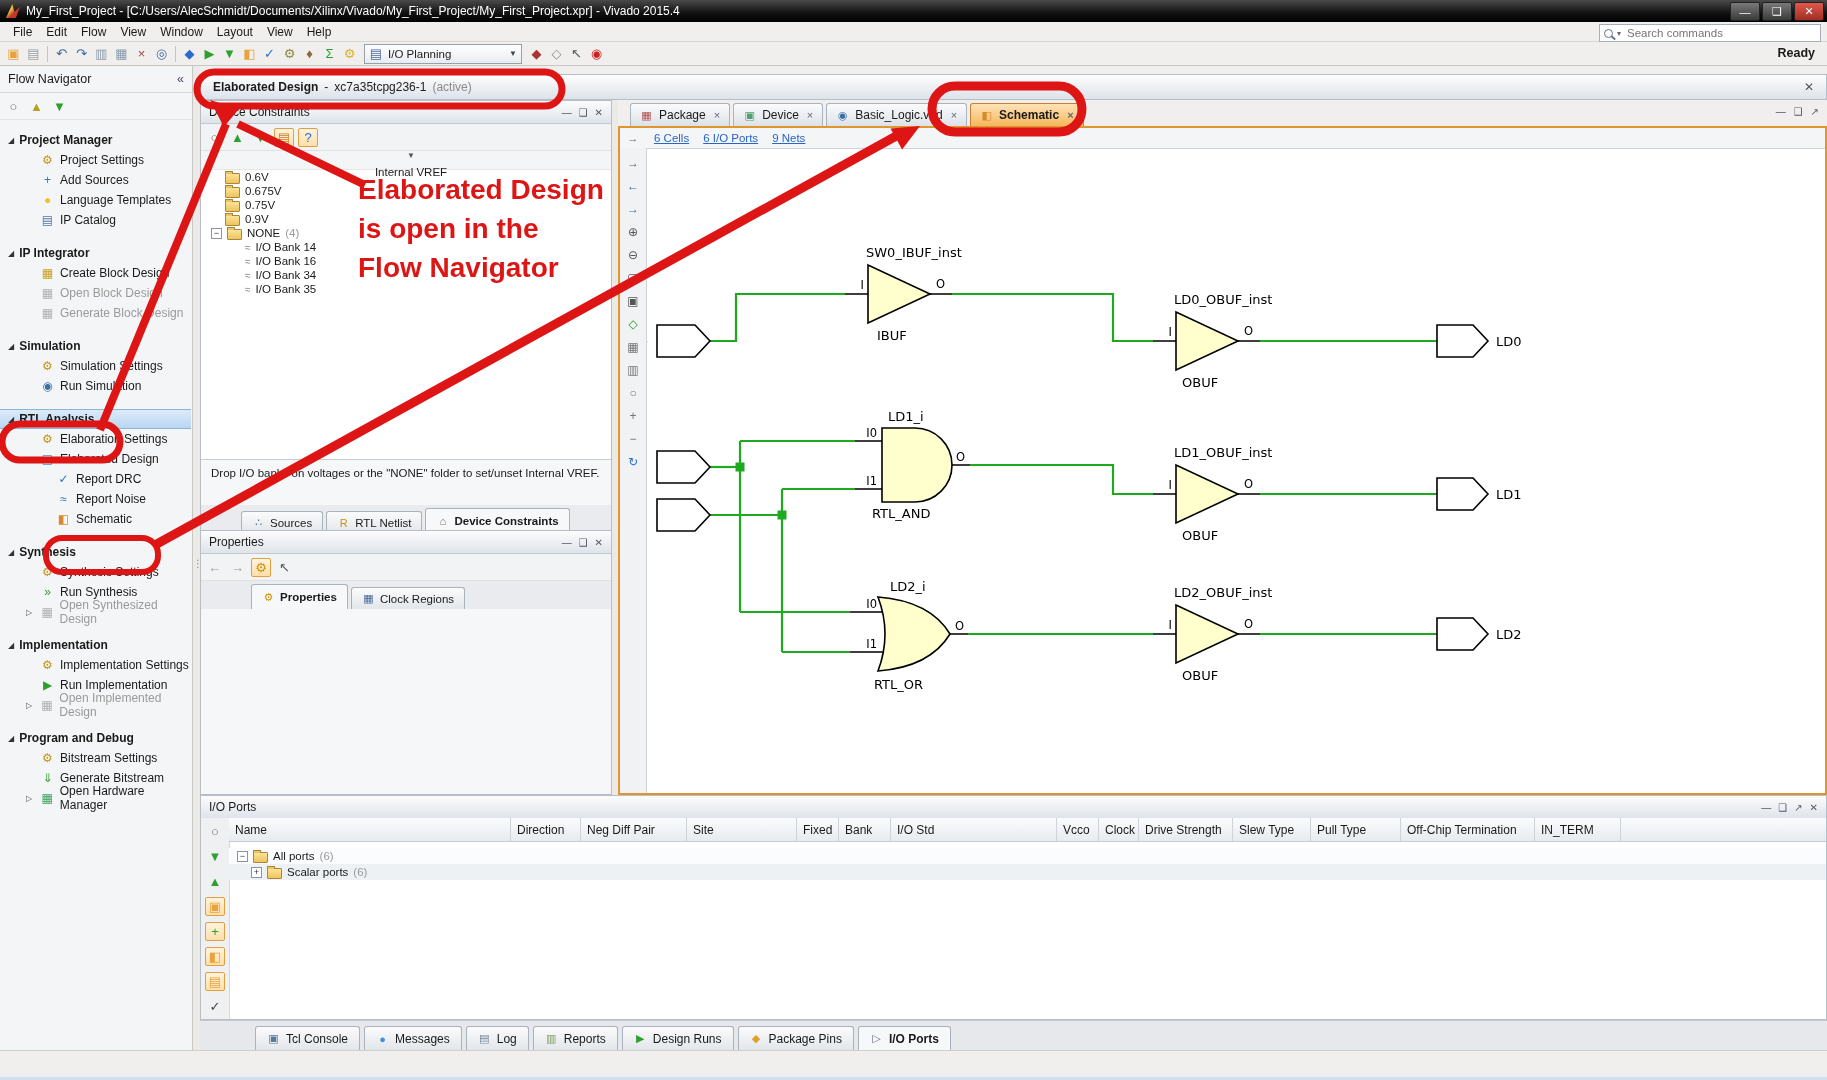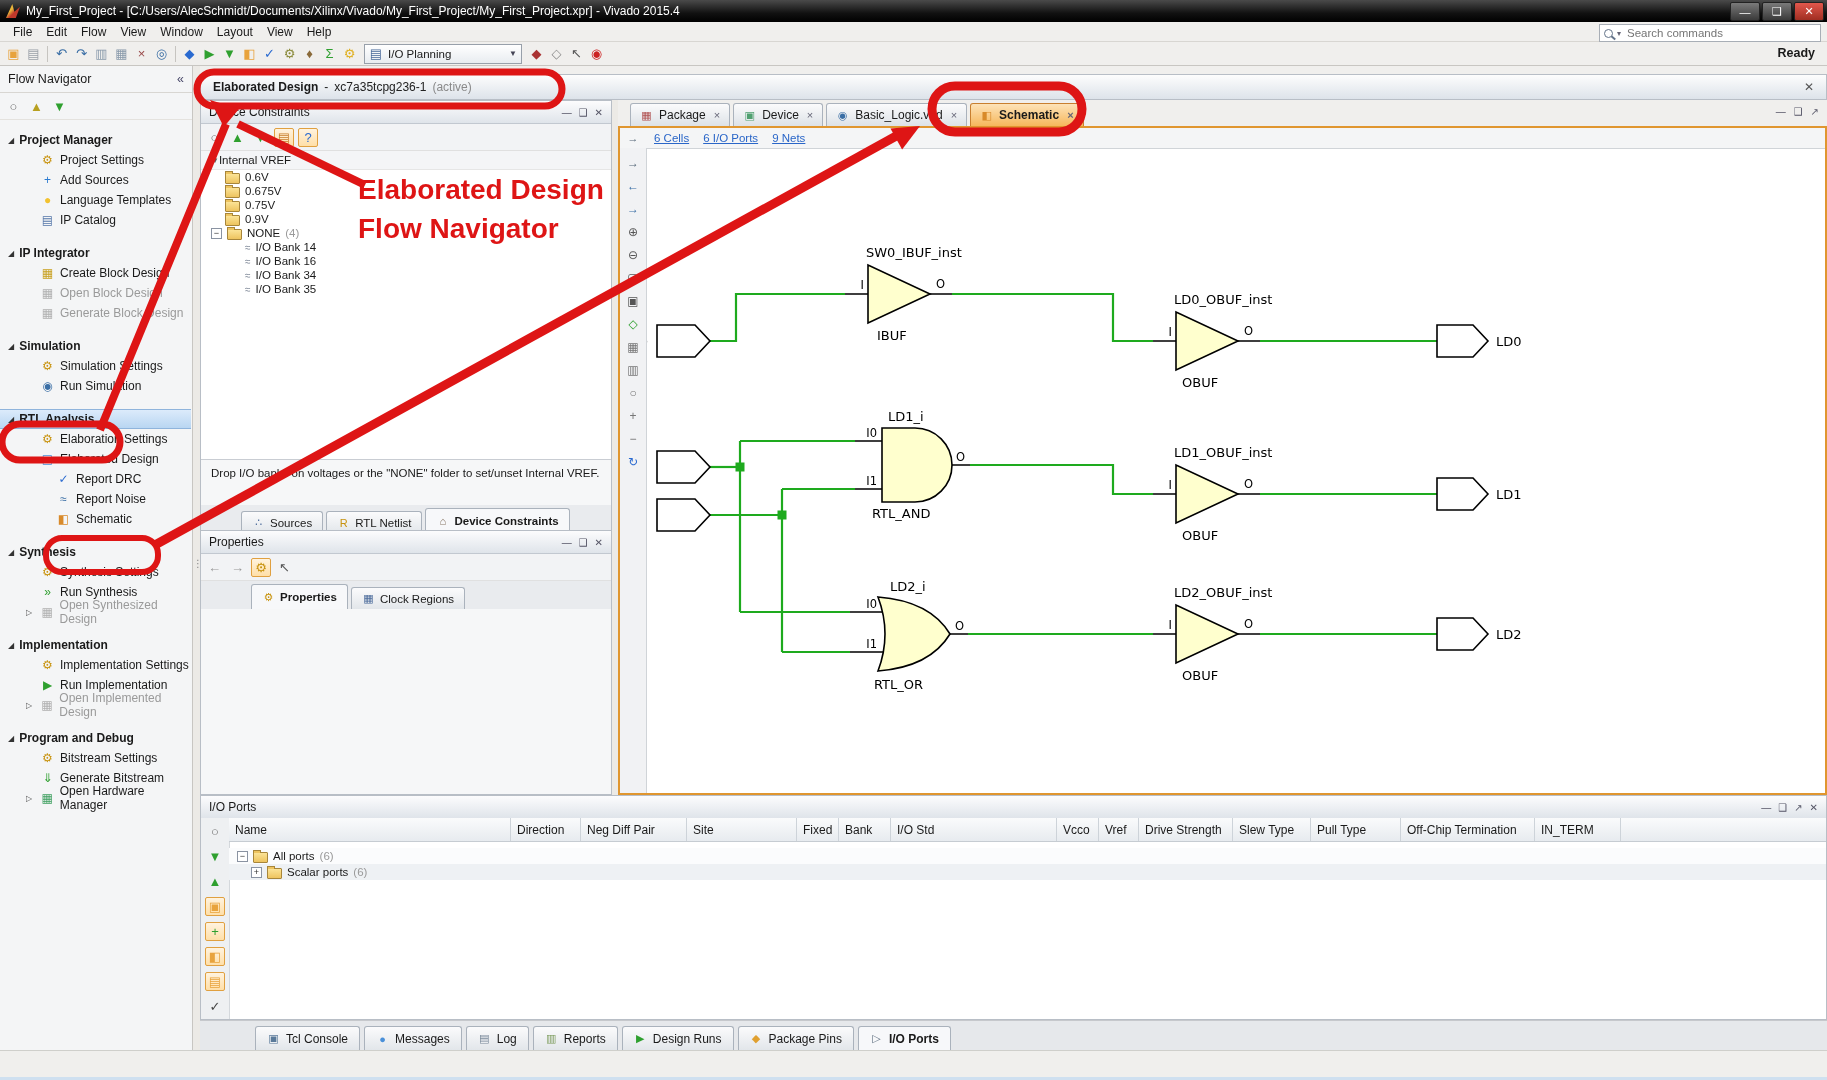--- a/index.html
+++ b/index.html
@@ -61,22 +61,22 @@
   #design-header .state{color:#8a8a8a;}
   #design-header .x{margin-left:auto;color:#555;}
   
   .panel{background:#f6f7f8;border:1px solid #b8bec6;box-sizing:border-box;}
   .ptitle{height:22px;background:linear-gradient(#fcfcfd,#dfe4ea);border-bottom:1px solid #c2c8d0;
           display:flex;align-items:center;padding:0 8px;font-size:12px;}
   .pbtns{margin-left:auto;display:flex;gap:7px;color:#556;font-size:10px;}
   .ptools{height:26px;display:flex;align-items:center;padding-left:4px;gap:4px;border-bottom:1px solid #e0e0e0;background:#f2f3f5;}
   
   #dc-tree{background:#fff;height:308px;overflow:hidden;font-size:11.5px;}
-  .dc-root{height:18px;display:flex;align-items:center;padding-left:10px;background:#f4f5f7;
-           border-bottom:1px solid #e6e6e6;}
+  .dc-root{height:18px;display:flex;align-items:center;gap:6px;padding-left:10px;background:#f4f5f7;
+           border-bottom:1px solid #e6e6e6;flex-direction:column;}
   .dc-row{height:14px;display:flex;align-items:center;gap:5px;padding-left:24px;}
   .dc-row.bank{padding-left:44px;}
   .dc-row .cnt{color:#9a9a9a;}
   .expander{width:9px;height:9px;border:1px solid #8a93a2;background:#fff;display:inline-flex;align-items:center;justify-content:center;
             font-size:9px;line-height:1;color:#333;flex:none;}
   .ico-folder{position:relative;width:13px;height:9px;background:linear-gradient(#fbe396,#eec45f);
               border:1px solid #a8863a;border-radius:1px;flex:none;margin-top:2px;}
   .ico-folder::before{content:"";position:absolute;top:-3px;left:-1px;width:6px;height:2px;background:#eec45f;
               border:1px solid #a8863a;border-bottom:none;}
   .coil{color:#7a8494;font-size:10px;}
@@ -609,21 +609,21 @@
     </div>
   <div id="io-header">
       <div class="io-col" style="width: 282px;">Name</div>
       <div class="io-col" style="width: 70px;">Direction</div>
       <div class="io-col" style="width: 106px;">Neg Diff Pair</div>
       <div class="io-col" style="width: 110px;">Site</div>
       <div class="io-col" style="width: 42px;">Fixed</div>
       <div class="io-col" style="width: 52px;">Bank</div>
       <div class="io-col" style="width: 166px;">I/O Std</div>
       <div class="io-col" style="width: 42px;">Vcco</div>
-      <div class="io-col" style="width: 40px;">Vref</div>
+      <div class="io-col" style="width: 40px;">Clock</div>
       <div class="io-col" style="width: 94px;">Drive Strength</div>
       <div class="io-col" style="width: 78px;">Slew Type</div>
       <div class="io-col" style="width: 90px;">Pull Type</div>
       <div class="io-col" style="width: 134px;">Off-Chip Termination</div>
       <div class="io-col" style="width: 86px;">IN_TERM</div>
     </div>
   <div class="io-row" style="top:52px;background:#fbfcfd;">
     <span class="expander" style="margin-left:8px;">−</span>
     <span class="ico-folder"></span>
     <span>All ports</span>
@@ -679,14 +679,15 @@
     <line x1="100" y1="430" x2="226" y2="124" stroke-width="8"></line>
     <line x1="155" y1="545" x2="898" y2="135" stroke-width="9"></line>
   </g>
   <g fill="#de1515">
     <polygon points="210,100 239.2,108.7 223.8,127.1"></polygon>
     <polygon points="920,126 902.1,149.5 890.5,128.5"></polygon>
   </g>
 </svg>
 <div id="red-text" class="abs">
   <div>Elaborated Design</div>
+  <div>is open in the</div>
   <div>Flow Navigator</div>
 </div>
 
 </body></html>

